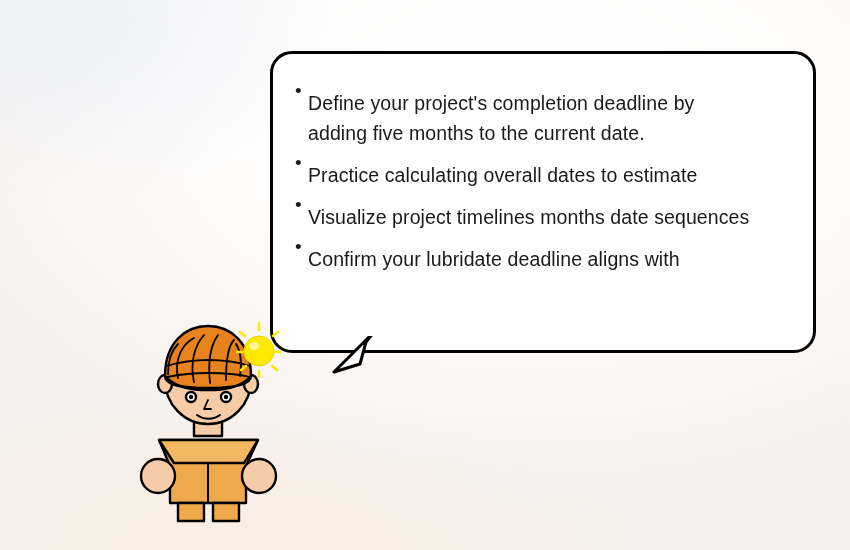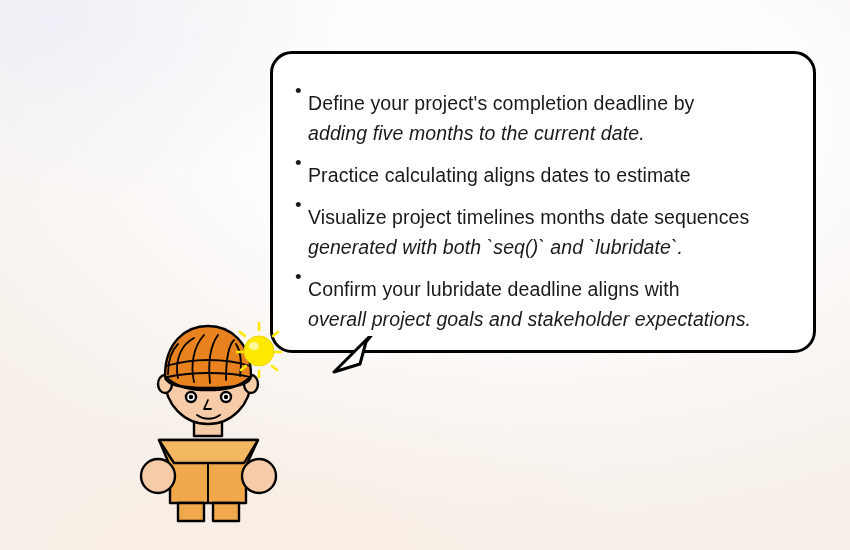--- a/index.html
+++ b/index.html
@@ -65,21 +65,20 @@
     text-align: left;
     font-size: 19px;
     line-height: 30px;
   }
   .bullet-body {
     flex: 1 1 auto;
     margin-top: 12px;
   }
   .bullet-cont {
     padding-left: 13px;
-    font-style: italic;
   }
 
   
   #balloon-tail {
     position: absolute;
     left: 330px;
     top: 330px;
     width: 60px;
     height: 46px;
     z-index: 4;
@@ -112,34 +111,32 @@
     <div id="balloon-text">
 
       <div class="bullet-line">
         <span class="bullet-dot">•</span>
         <span class="bullet-body">Define your project's completion deadline by</span>
       </div>
       <div class="bullet-cont">adding five months to the current date.</div>
 
       <div class="bullet-line">
         <span class="bullet-dot">•</span>
-        <span class="bullet-body">Practice calculating aligns dates to estimate</span>
+        <span class="bullet-body">Practice calculating overall dates to estimate</span>
       </div>
 
       <div class="bullet-line">
         <span class="bullet-dot">•</span>
         <span class="bullet-body">Visualize project timelines months date sequences</span>
       </div>
-      <div class="bullet-cont">generated with both `seq()` and `lubridate`.</div>
 
       <div class="bullet-line">
         <span class="bullet-dot">•</span>
         <span class="bullet-body">Confirm your lubridate deadline aligns with</span>
       </div>
-      <div class="bullet-cont">overall project goals and stakeholder expectations.</div>
 
     </div>
   </div>
 
   <svg id="balloon-tail" viewBox="0 0 60 46">
     <polygon points="44,2 4,42 30,34 36,12" fill="#ffffff" stroke="#000000" stroke-width="3" stroke-linejoin="round"></polygon>
     <rect x="30" y="0" width="22" height="6" fill="#ffffff"></rect>
   </svg>
 
   <svg id="idea-bulb" viewBox="0 0 46 56">

